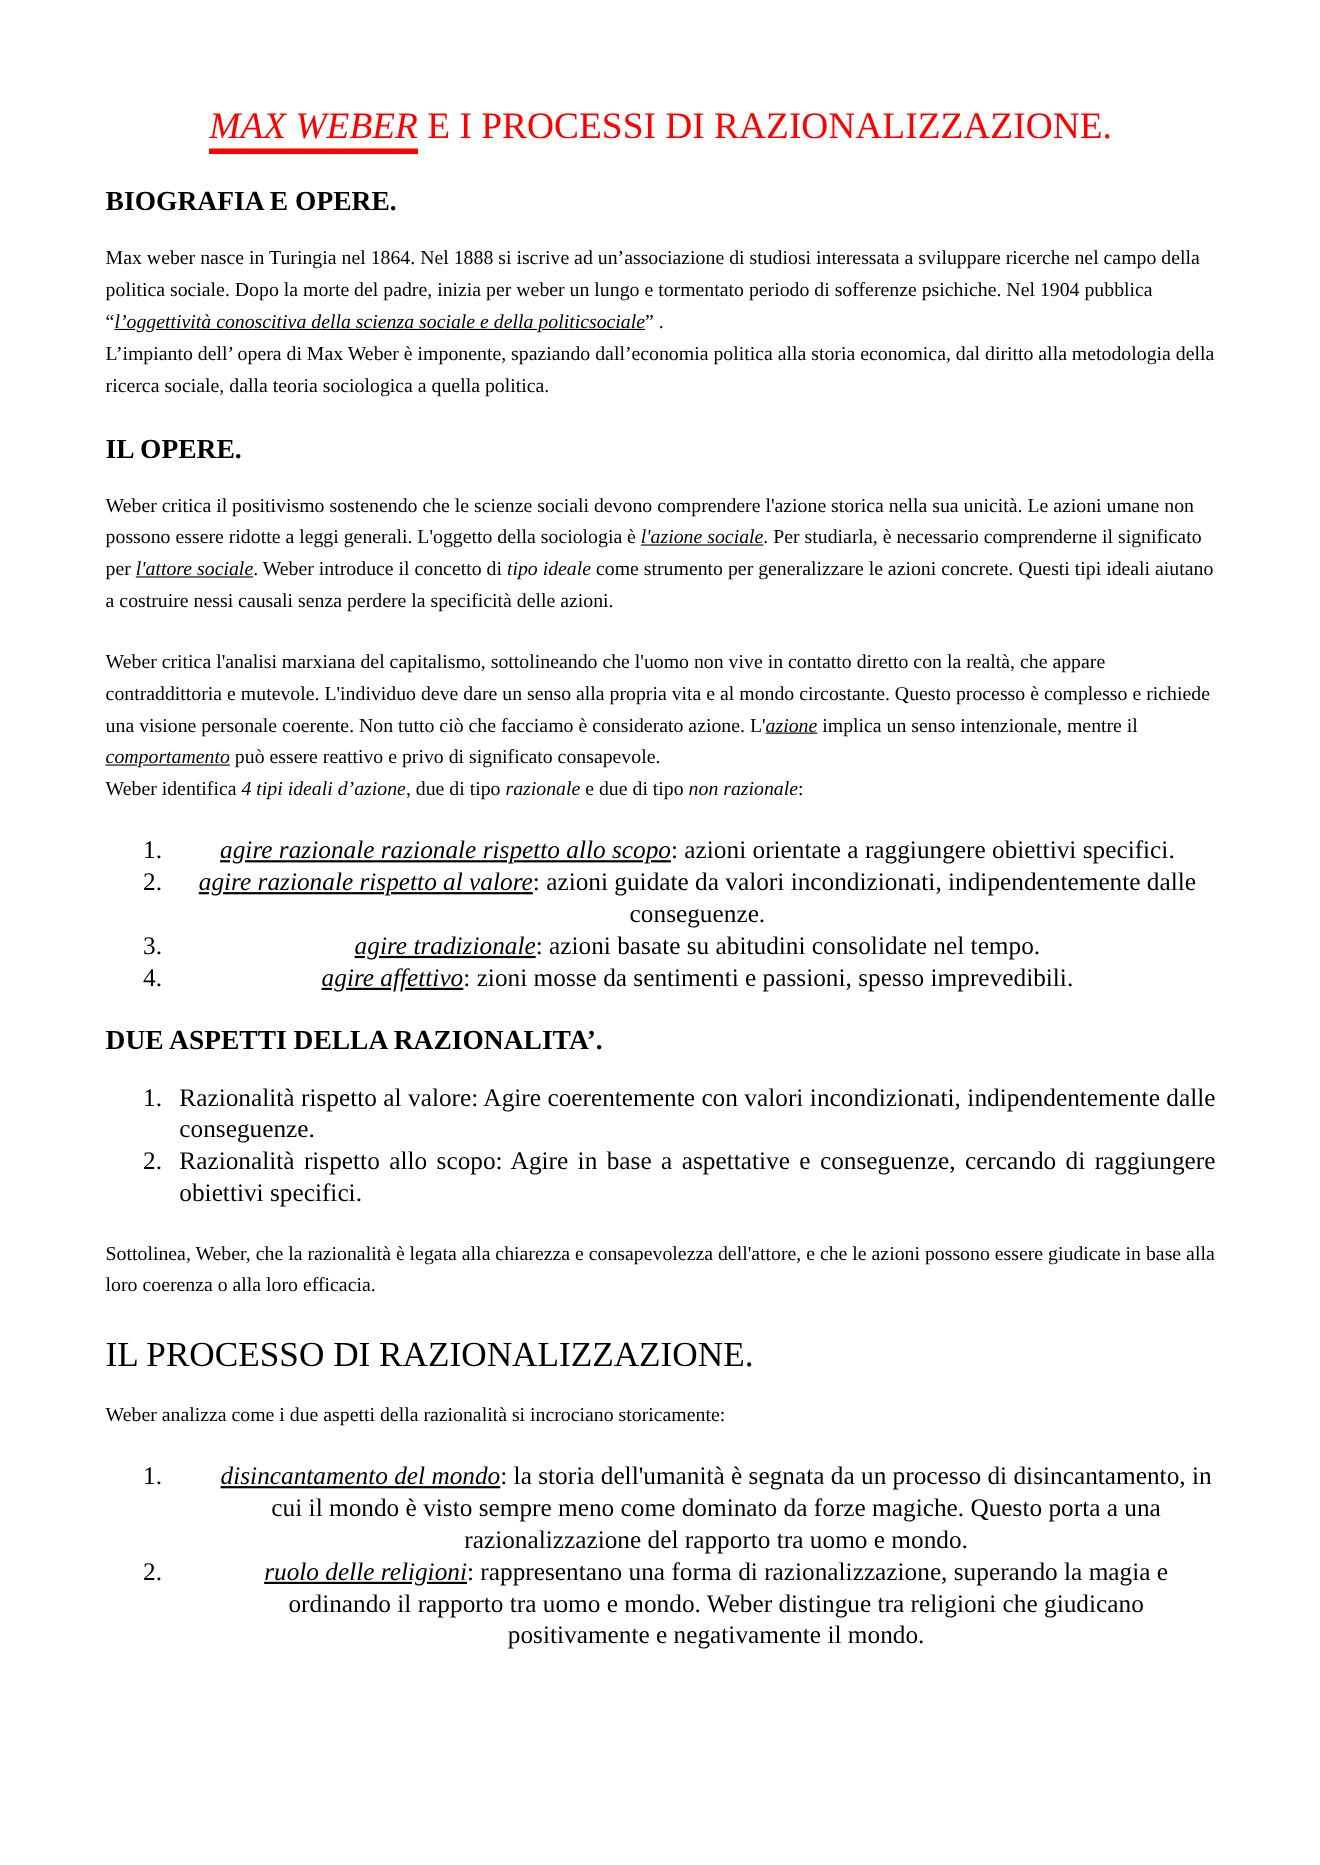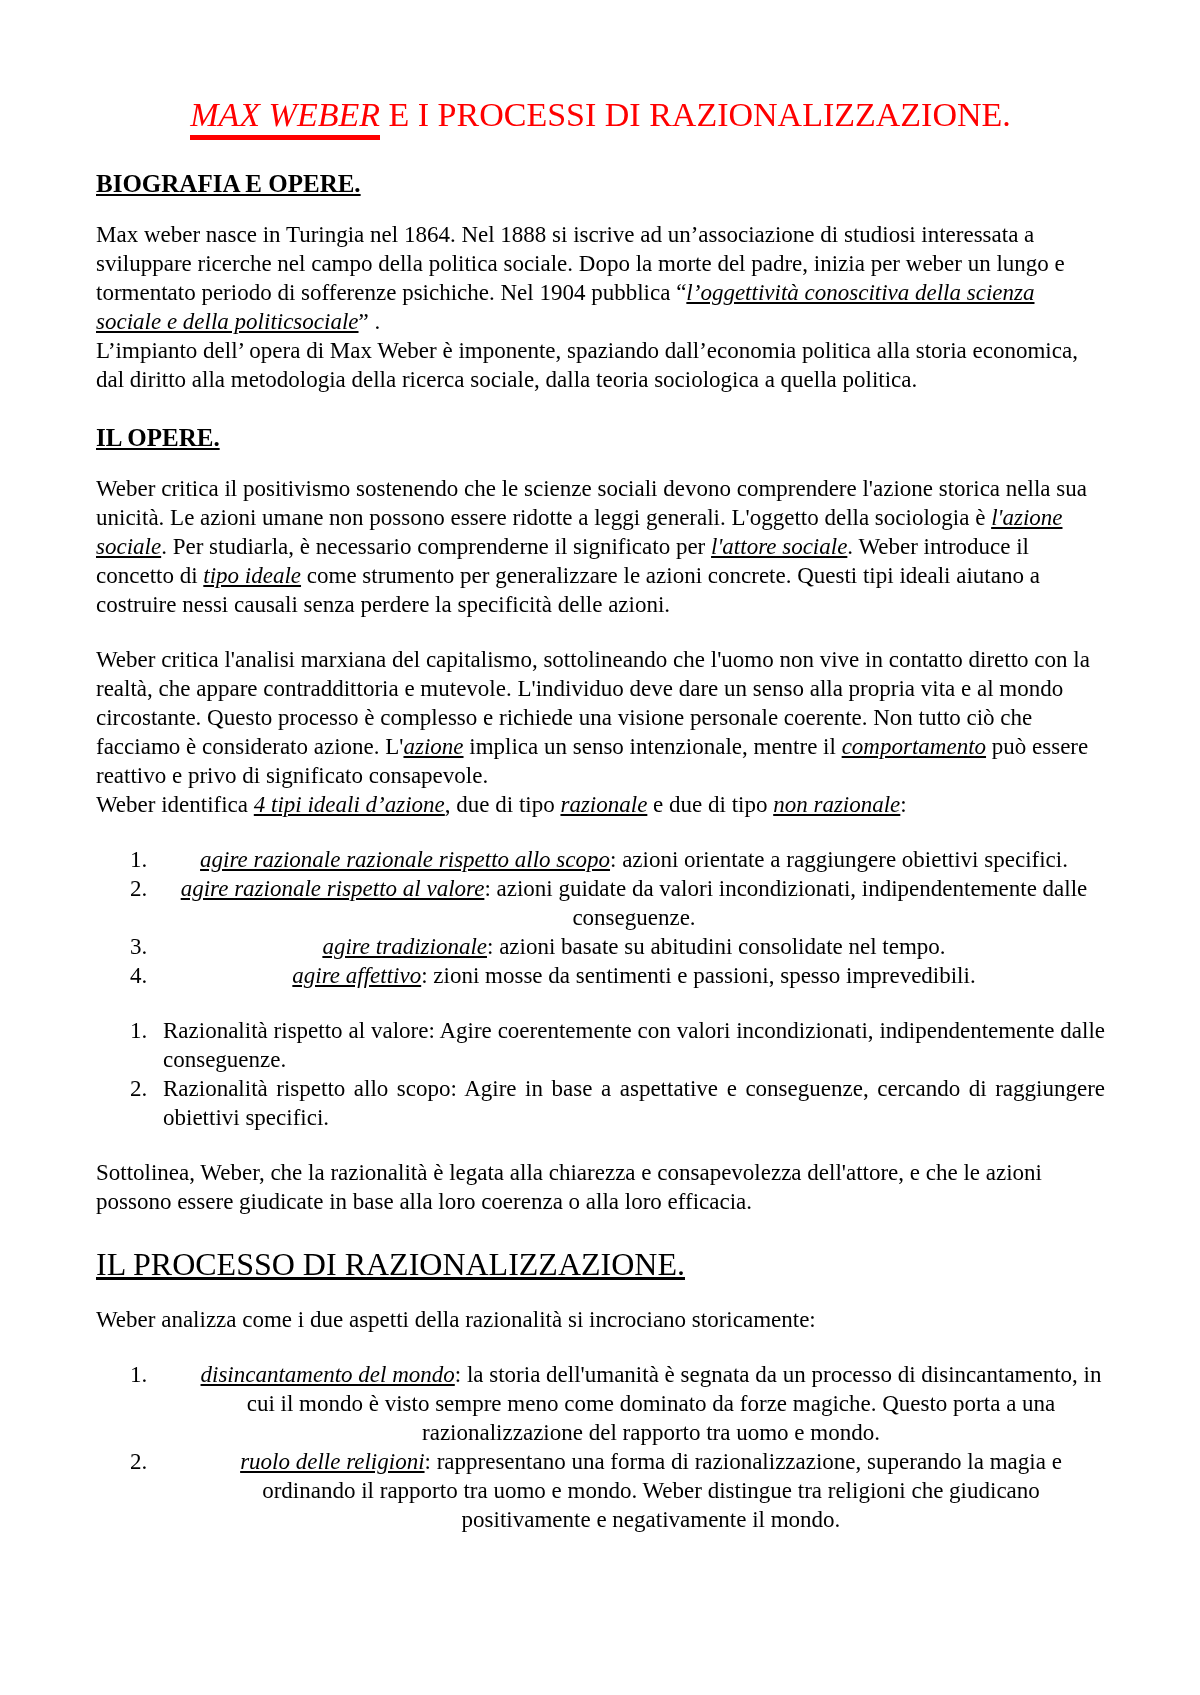--- a/index.html
+++ b/index.html
@@ -23,29 +23,28 @@
   }
   .doc-title .main-subject{
     font-style:italic;
     display:inline-block;
     border-bottom:5px solid;
     padding-bottom:1px;
   }
   .heading{
     font-size:25px;
     font-weight:bold;
-    text-decoration:underline;
     margin:30px 0 22px 0;
   }
   .heading.plain{
     font-weight:normal;
     font-size:32px;
   }
   .para{
-    font-size:23px;
+    font-size:18px;
     line-height:29px;
     margin:20px 0 26px 0;
   }
   ol.doclist{
     list-style:none;
     margin:20px 0 26px 0;
     padding:0;
     font-size:23px;
     line-height:29px;
   }
@@ -63,21 +62,21 @@
     text-align:center;
   }
   ol.doclist.justified li .li-body{
     text-align:justify;
   }
   ol.doclist.wide-gap li .num{
     margin-left:34px;
     min-width:67px;
     flex:0 0 67px;
   }
-  .i{font-style:italic;text-decoration:underline;}
+  .i{font-style:italic;}
   .iu{font-style:italic;text-decoration:underline;}
   .title-red{color:#ff0000;}
 </style>
 </head>
 <body>
 
 <div class="page">
 
   <h1 class="doc-title title-red"><span class="main-subject">MAX WEBER</span><span> E I PROCESSI DI RAZIONALIZZAZIONE.</span></h1>
 
@@ -104,20 +103,21 @@
       <li>
         <span class="num">3.</span>
         <div class="li-body"><span class="iu">agire tradizionale</span><span>: azioni basate su abitudini consolidate nel tempo.</span></div>
       </li>
       <li>
         <span class="num">4.</span>
         <div class="li-body"><span class="iu">agire affettivo</span><span>: zioni mosse da sentimenti e passioni, spesso imprevedibili.</span></div>
       </li>
     </ol>
 
+  <h2 class="heading">DUE ASPETTI DELLA RAZIONALITA’.</h2>
 
 
   <ol class="doclist justified">
       <li>
         <span class="num">1.</span>
         <div class="li-body"><span>Razionalità rispetto al valore: Agire coerentemente con valori incondizionati, indipendentemente dalle conseguenze.</span></div>
       </li>
       <li>
         <span class="num">2.</span>
         <div class="li-body"><span>Razionalità rispetto allo scopo: Agire in base a aspettative e conseguenze, cercando di raggiungere obiettivi specifici.</span></div>

